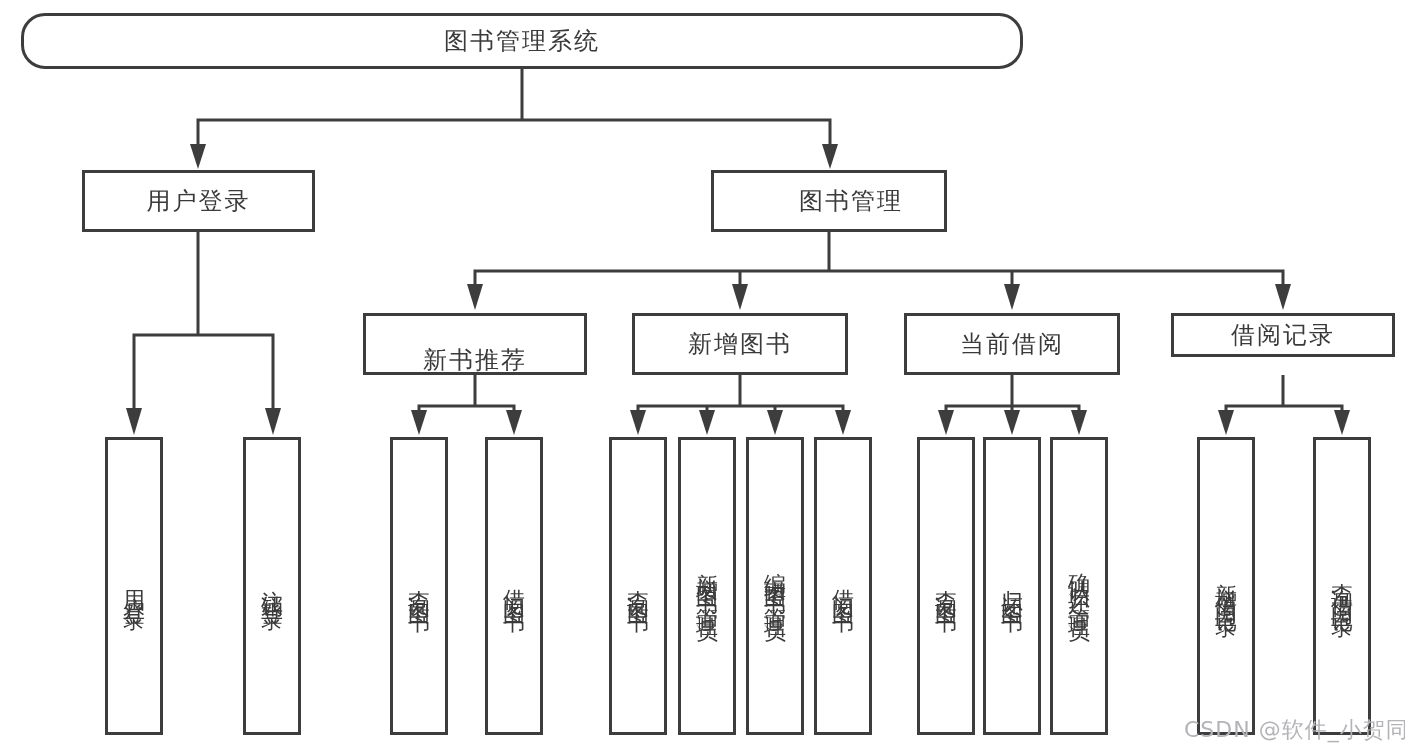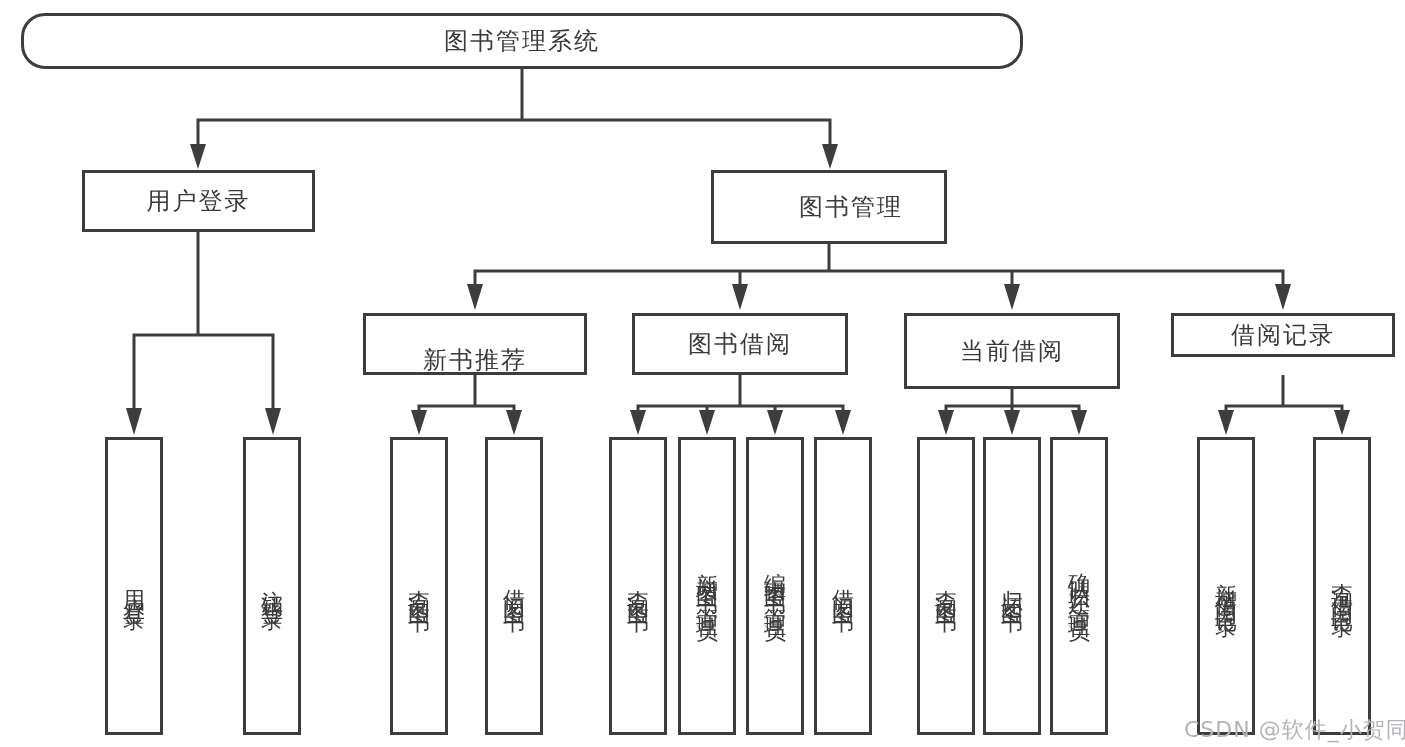--- a/index.html
+++ b/index.html
@@ -103,31 +103,31 @@
     </g>
   </svg>
 
   <div class="node hnode root" style="left:21px; top:13px; width:1002px; height:56px;border-radius:24px;">
     <span class="label">图书管理系统</span>
   </div>
 
   <div class="node hnode" style="left:82px; top:170px; width:233px; height:62px;">
     <span class="label">用户登录</span>
   </div>
-  <div class="node hnode" style="left:711px; top:170px; width:236px; height:74px;padding-left:44px;">
+  <div class="node hnode" style="left:711px; top:170px; width:236px; height:62px;padding-left:44px;">
     <span class="label">图书管理</span>
   </div>
 
   <div class="node hnode" style="left:363px; top:313px; width:224px; height:62px;align-items:flex-end;">
     <span class="label">新书推荐</span>
   </div>
   <div class="node hnode" style="left:632px; top:313px; width:216px; height:62px;">
-    <span class="label">图书借阅</span>
+    <span class="label">新增图书</span>
   </div>
-  <div class="node hnode" style="left:904px; top:313px; width:216px; height:76px;align-items:center;">
+  <div class="node hnode" style="left:904px; top:313px; width:216px; height:62px;align-items:center;">
     <span class="label">当前借阅</span>
   </div>
   <div class="node hnode" style="left:1171px; top:313px; width:224px; height:44px;">
     <span class="label">借阅记录</span>
   </div>
 
   <div class="node vnode" style="left:105px;">
     <span class="label">用户登录</span>
   </div>
   <div class="node vnode" style="left:243px;">

